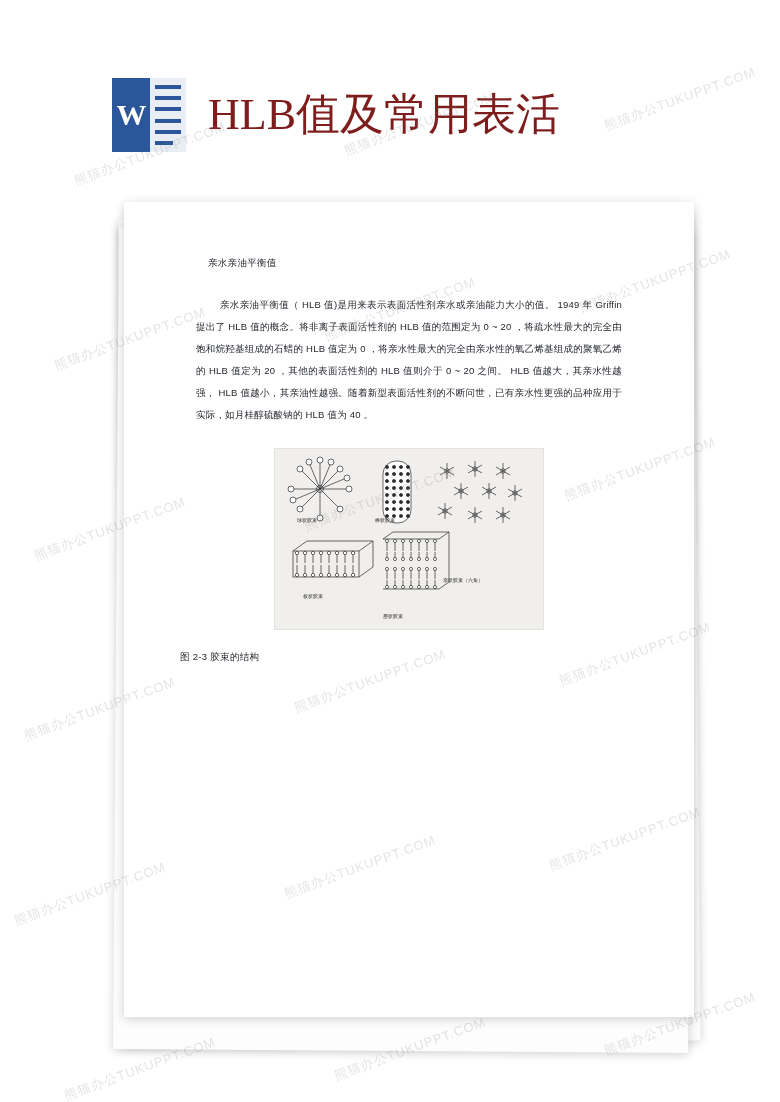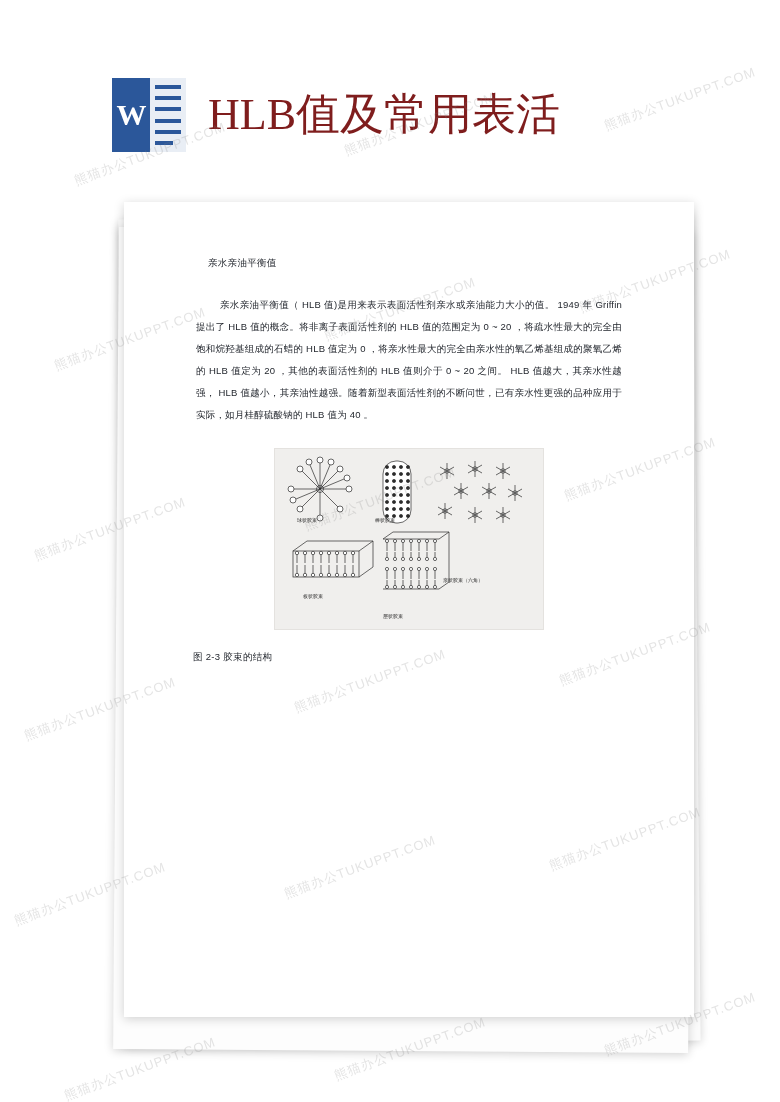--- a/index.html
+++ b/index.html
@@ -132,21 +132,21 @@
     color: #23272e;
     text-align: justify;
     margin: 16px;
     letter-spacing: 0.2px;
     text-indent: 24px;
   }
   .p-caption {
     font-size: 9.5px;
     line-height: 18px;
     color: #23272e;
-    margin: 18px 0 16px 13px;
+    margin: 18px 0 16px 0;
     letter-spacing: 0.3px;
   }
   .p-body2 {
     font-size: 9.5px;
     line-height: 22px;
     color: #23272e;
     text-align: justify;
     margin: 0;
     letter-spacing: 0.2px;
     text-indent: 24px;

